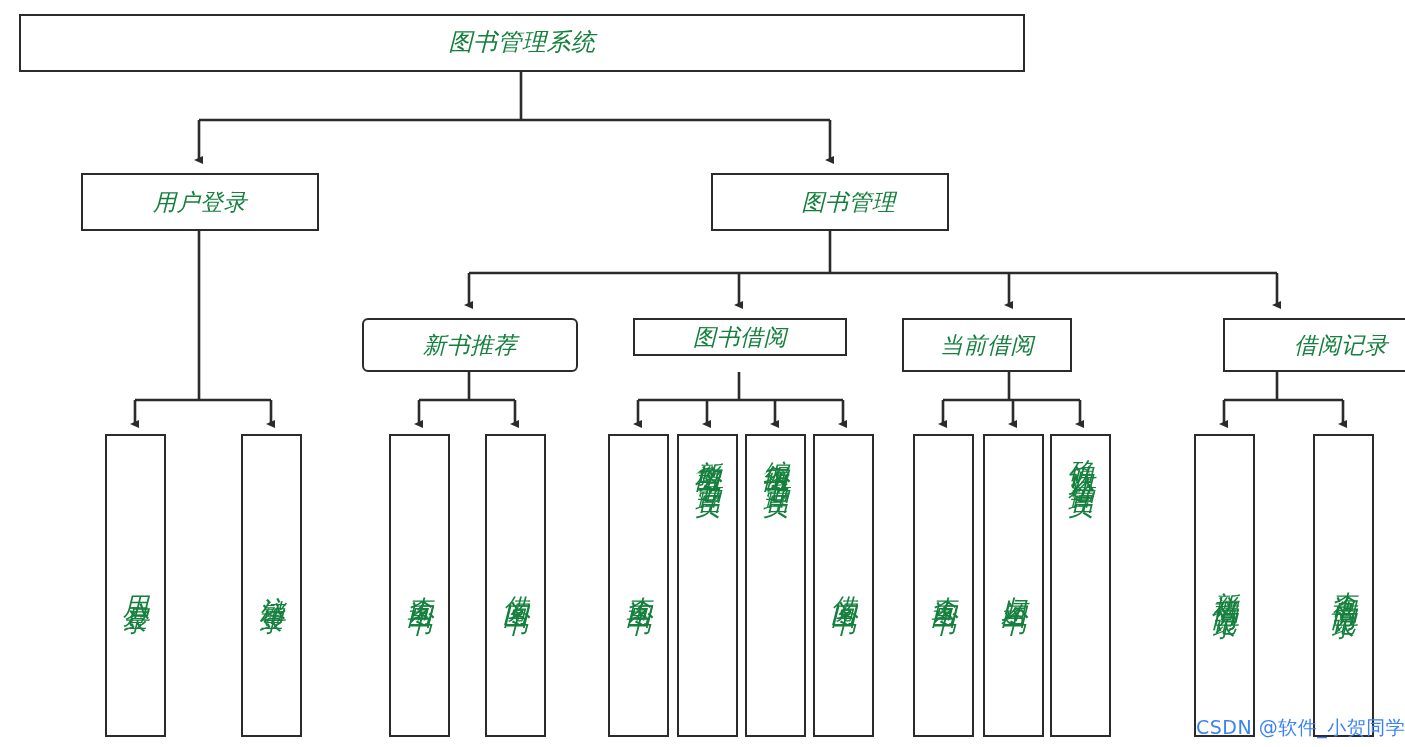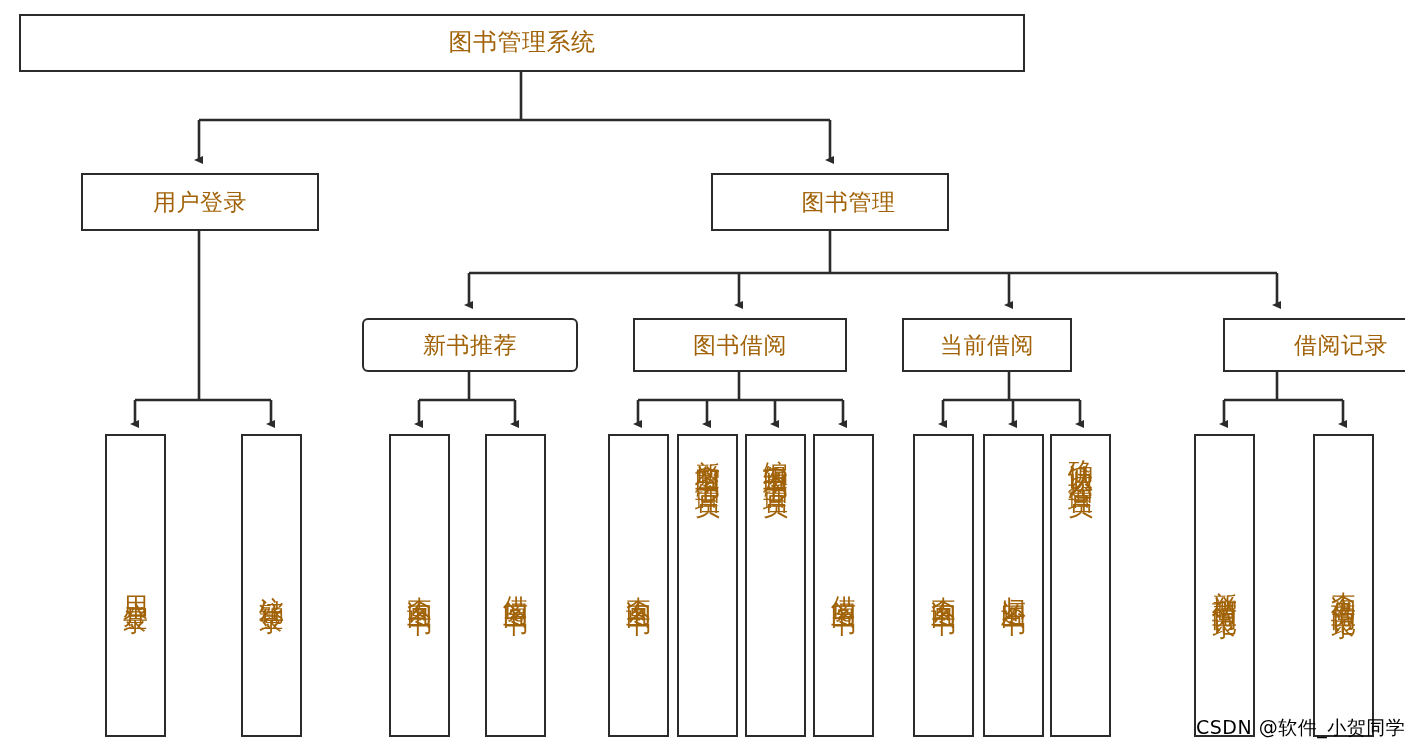--- a/index.html
+++ b/index.html
@@ -26,21 +26,22 @@
     pointer-events: none;
   }
   .node {
     position: absolute;
     box-sizing: border-box;
     border: 2px solid #2b2b2b;
     background: #ffffff;
     display: flex;
     align-items: center;
     justify-content: center;
-    color: #a16207;
+    color: #15803d;
+    font-style: italic;
   }
   .node .label {
     display: block;
     text-align: center;
     line-height: 1.22;
     white-space: pre;
   }
   
   .node.horiz .label {
     font-size: 23px;
@@ -61,21 +62,21 @@
     font-size: 25px;
     line-height: 1.0;
     letter-spacing: 5px;
     white-space: pre;
   }
   .node.vert.top .label {
     align-self: flex-start;
   }
   .watermark {
     position: absolute;
-    color: #000000;
+    color: #3b82f6;
     font-size: 19px;
     white-space: nowrap;
     letter-spacing: 0.5px;
   }
 </style>
 </head>
 <body>
 
 <div id="canvas">
 
@@ -137,21 +138,21 @@
   <div class="node horiz" style="left:81px; top:173px; width:238px; height:58px;">
     <span class="label">用户登录</span>
   </div>
   <div class="node horiz" style="left:711px; top:173px; width:238px; height:58px;padding-left:37px;">
     <span class="label">图书管理</span>
   </div>
 
   <div class="node horiz" style="left:362px; top:318px; width:216px; height:54px;border-radius:6px;">
     <span class="label">新书推荐</span>
   </div>
-  <div class="node horiz" style="left:633px; top:318px; width:214px; height:54px;">
+  <div class="node horiz" style="left:633px; top:318px; width:214px; height:38px;">
     <span class="label">图书借阅</span>
   </div>
   <div class="node horiz" style="left:902px; top:318px; width:170px; height:54px;">
     <span class="label">当前借阅</span>
   </div>
   <div class="node horiz" style="left:1223px; top:318px; width:236px; height:54px;">
     <span class="label">借阅记录</span>
   </div>
 
   <div class="node vert" style="left:105px; top:434px; width:61px; height:303px;">

